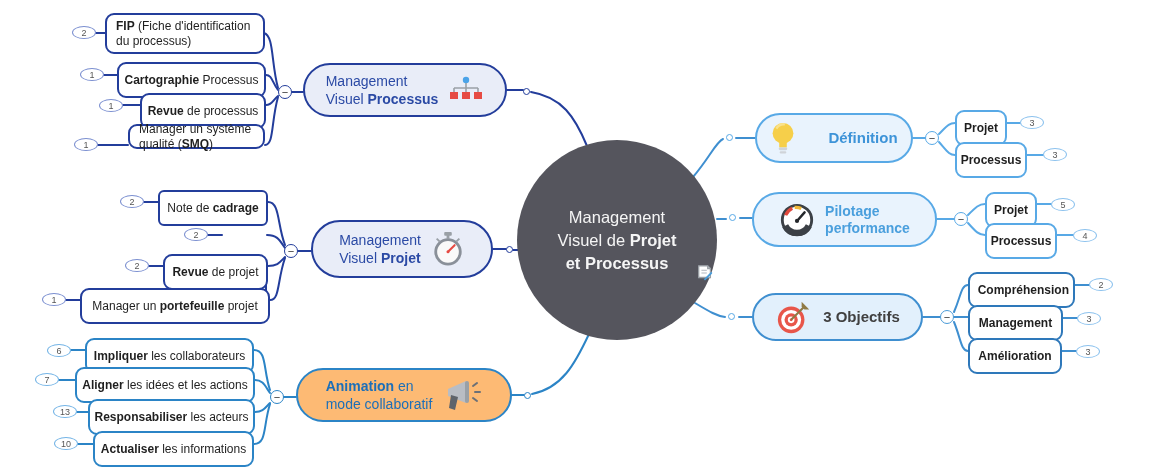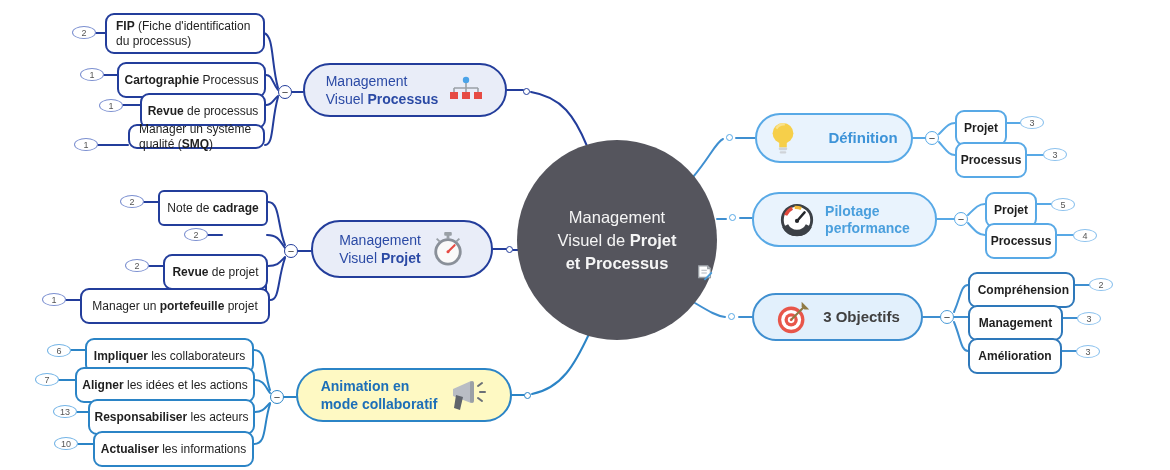--- a/index.html
+++ b/index.html
@@ -31,21 +31,21 @@
   .dot{position:absolute;z-index:4;width:7px;height:7px;border-radius:50%;background:#fff;
        border:1.5px solid #233d9b;box-sizing:border-box;}
   .dot.blu{border-color:#2b84c6;}
   .dot.lb{border-color:#58a9e6;}
 
   .pill{position:absolute;z-index:2;display:flex;align-items:center;justify-content:center;gap:10px;
         box-sizing:border-box;}
   .pill .pill-text{font-size:14px;line-height:18px;}
   .pill.nav-pill{background:#e9edf8;border:2px solid #233d9b;}
   .pill.nav-pill .pill-text{color:#2b4aa5;}
-  .pill.anim{background:#fef9c3;border:2px solid #2b84c6;font-weight:bold;}
+  .pill.anim{background:#fdba74;border:2px solid #2b84c6;}
   .pill.anim .pill-text{color:#1d6fb8;}
   .pill.def,.pill.pil{background:#e9f3fd;border:2.5px solid #58a9e6;}
   .pill.def .pill-text{color:#3d93d8;font-weight:bold;font-size:15px;}
   .pill.pil .pill-text{color:#4a9fdd;font-weight:bold;line-height:17px;}
   .pill.obj{background:#e2f0fc;border:2.5px solid #3f8fd0;}
   .pill.obj .pill-text{color:#404040;font-weight:bold;font-size:15px;}
 
   .center-circle{position:absolute;z-index:2;left:517px;top:140px;width:200px;height:200px;border-radius:50%;
         background:#55555d;color:#f5f5f5;display:flex;flex-direction:column;align-items:center;
         justify-content:center;text-align:center;font-size:16.5px;line-height:23px;}

